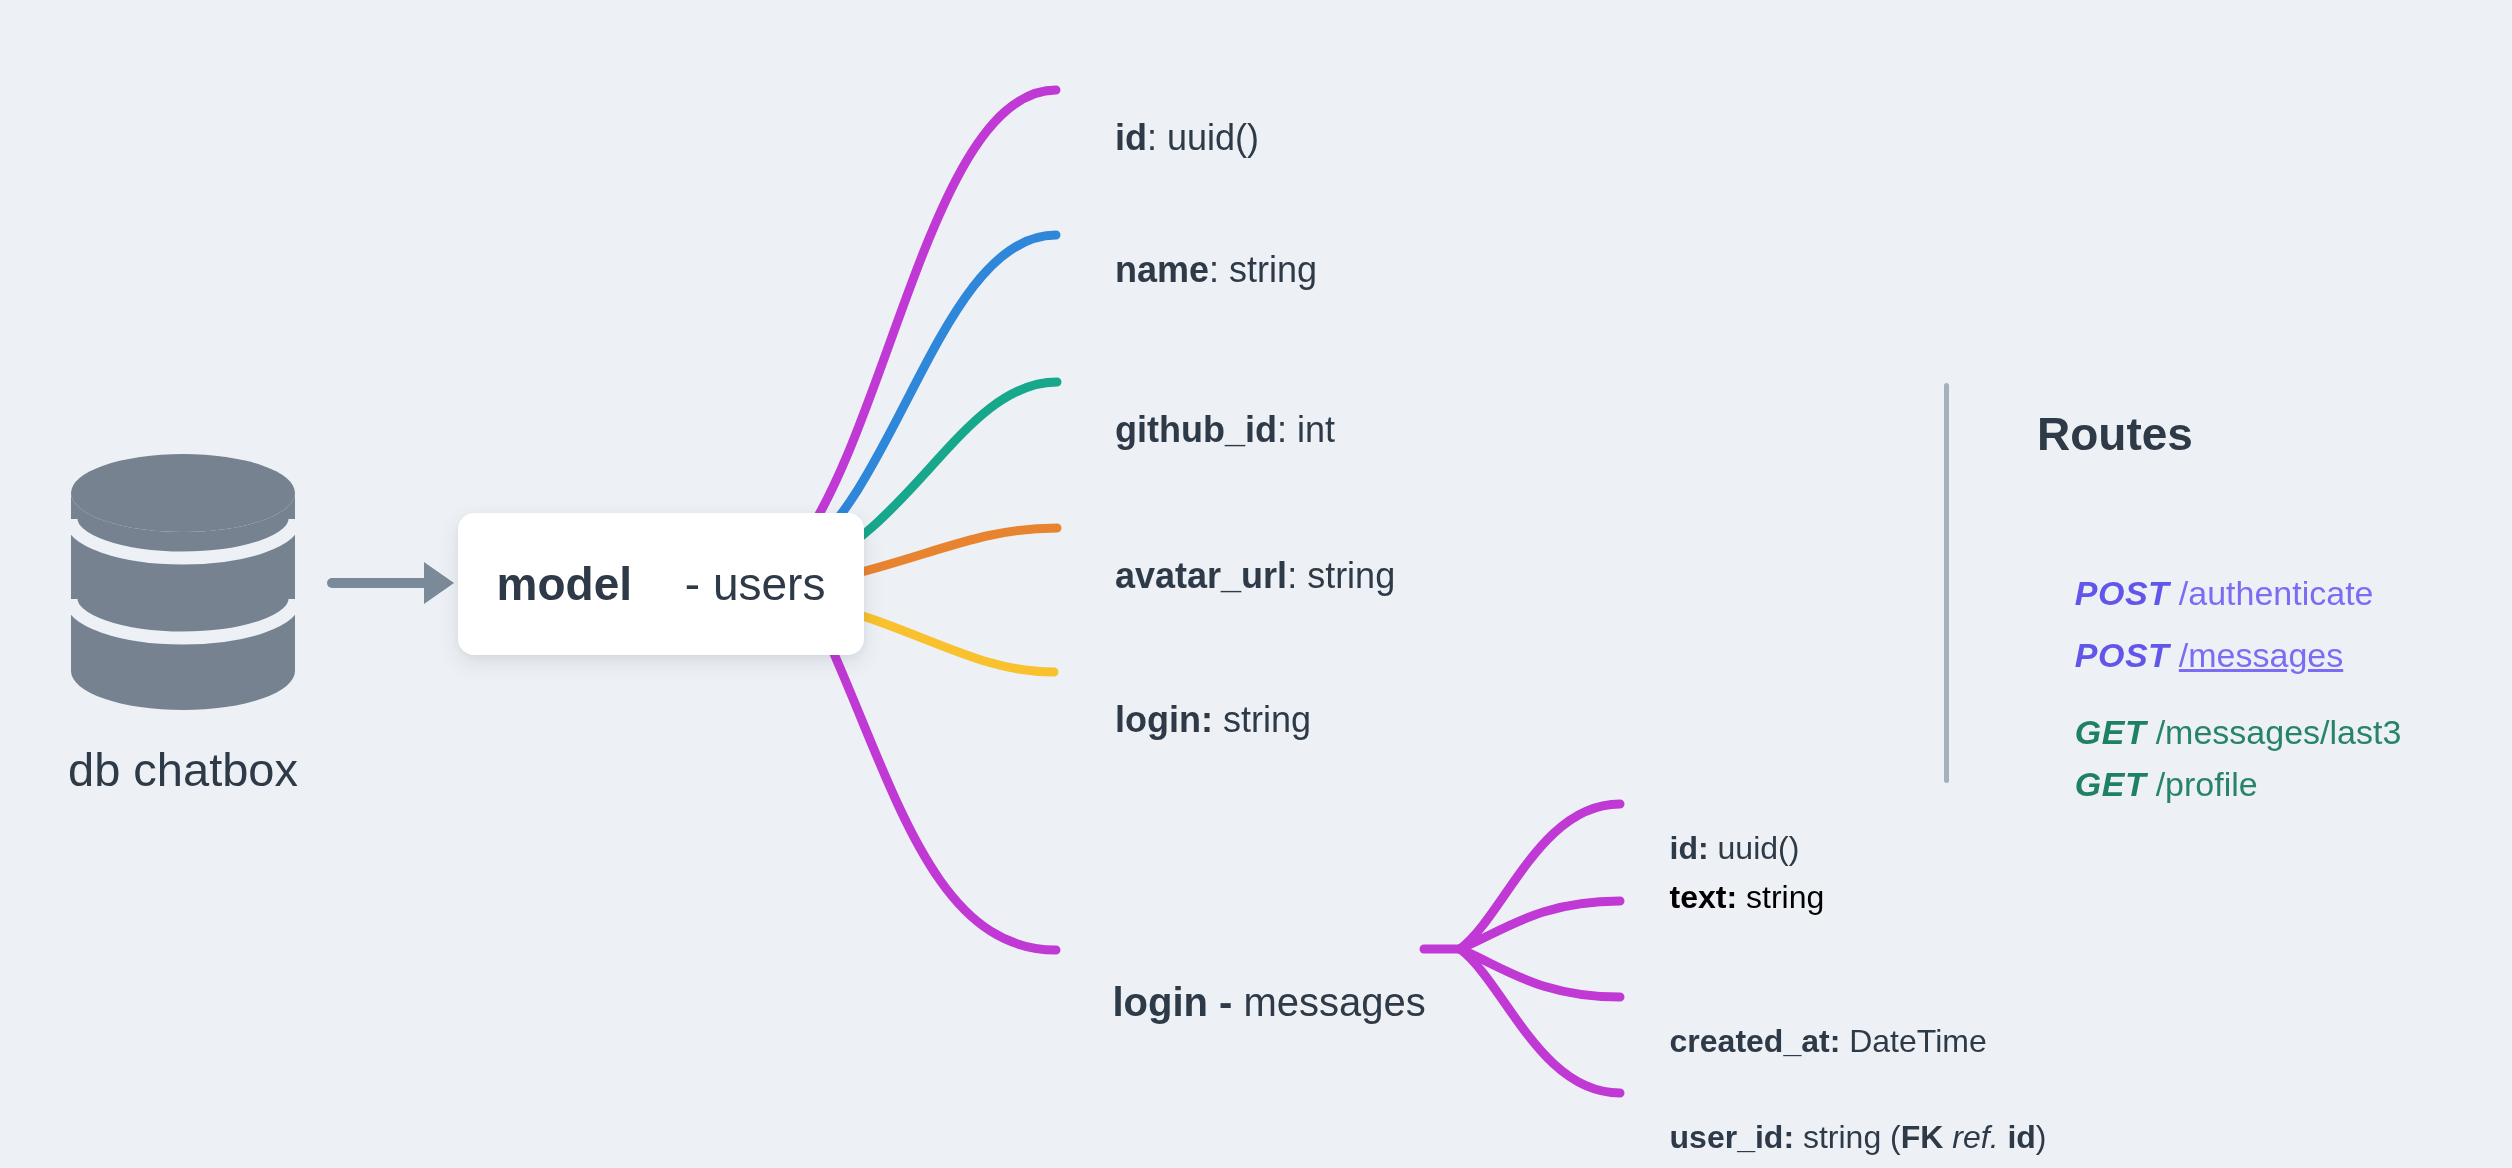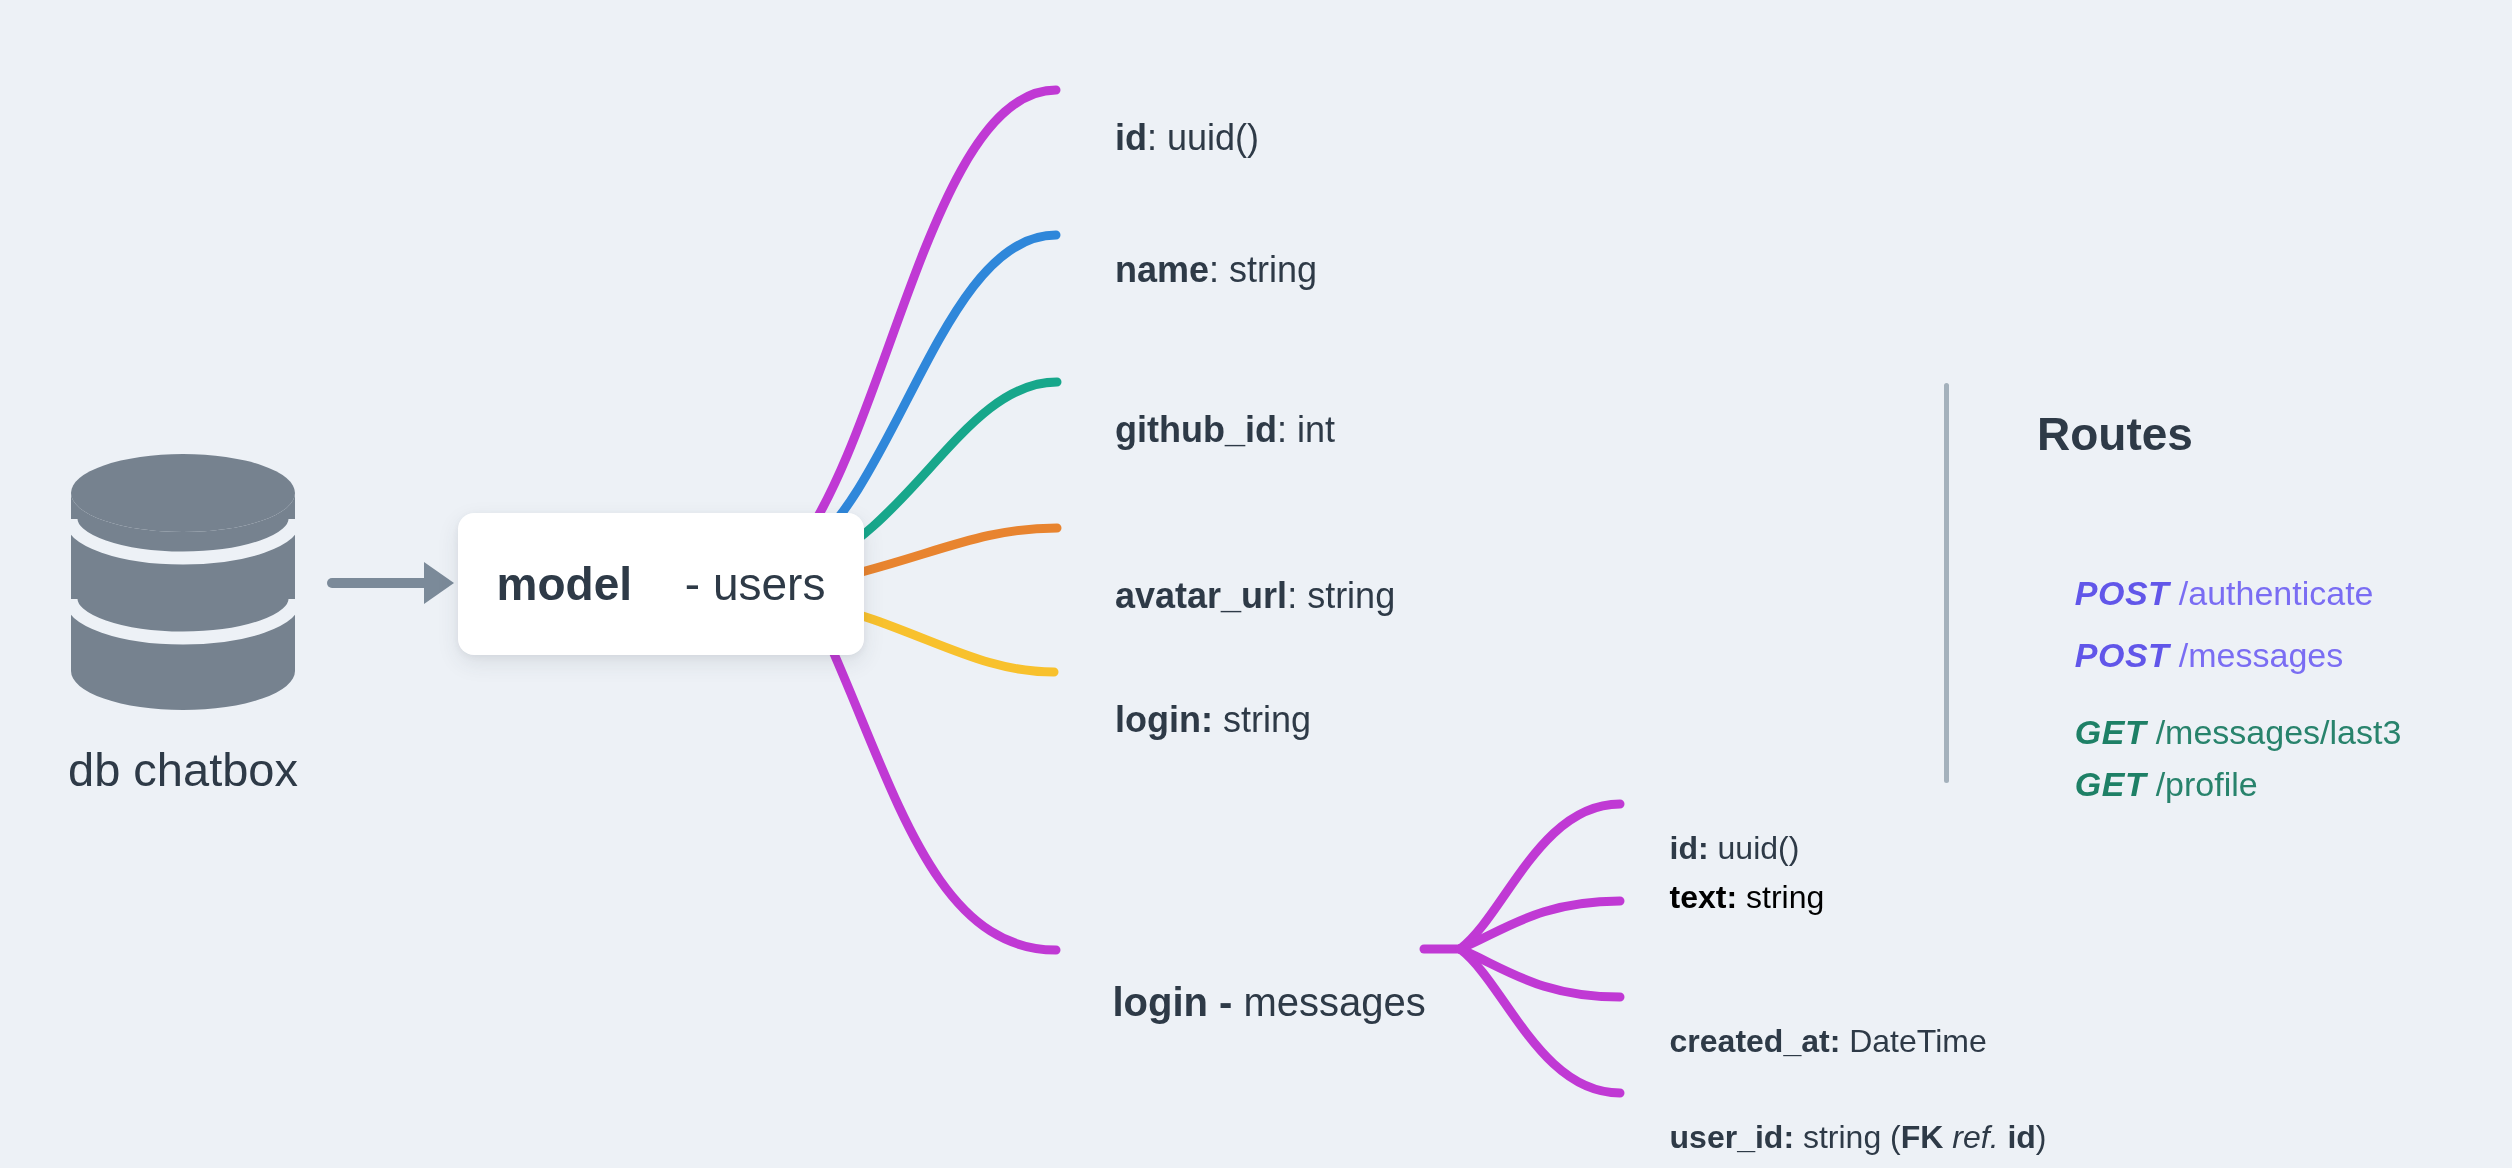--- a/index.html
+++ b/index.html
@@ -119,21 +119,21 @@
 
   <div class="field-row" style="top: 66px; color: rgb(46, 58, 71);">
     <span class="b">id</span><span>: uuid()</span>
   </div>
   <div class="field-row" style="top: 198px; color: rgb(46, 58, 71);">
     <span class="b">name</span><span>: string</span>
   </div>
   <div class="field-row" style="top: 358px; color: rgb(46, 58, 71);">
     <span class="b">github_id</span><span>: int</span>
   </div>
-  <div class="field-row" style="top: 524px; color: rgb(46, 58, 71);">
+  <div class="field-row" style="top: 504px; color: rgb(46, 58, 71);">
     <span class="b">avatar_url</span><span>: string</span>
   </div>
   <div class="field-row" style="top: 648px; color: rgb(46, 58, 71);">
     <span class="b">login:</span><span> string</span>
   </div>
 
   <div class="msg-node-row" style="color: rgb(46, 58, 71);">
     <span class="b">login -</span><span> messages</span>
   </div>
 
@@ -151,21 +151,21 @@
   </div>
 
   <div class="divider" style="background-color: rgb(164, 177, 188);"></div>
 
   <div class="routes-title" style="color: rgb(46, 58, 71); text-align: right;">Routes</div>
 
   <div class="route-row" style="top:524px">
     <span class="route-method" style="color: rgb(97, 86, 233);">POST</span><span> </span><span style="color: rgb(122, 109, 243);">/authenticate</span>
   </div>
   <div class="route-row" style="top:586px">
-    <span class="route-method" style="color: rgb(97, 86, 233);">POST</span><span> </span><span style="color: rgb(122, 109, 243);">/messages</span>
+    <span class="route-method" style="color: rgb(97, 86, 233);">POST</span><span> </span><span style="color: rgb(122, 109, 243); text-decoration: underline;">/messages</span>
   </div>
   <div class="route-row" style="top:663px">
     <span class="route-method" style="color: rgb(30, 128, 102);">GET</span><span> </span><span style="color: rgb(40, 131, 108);">/messages/last3</span>
   </div>
   <div class="route-row" style="top:715px">
     <span class="route-method" style="color: rgb(30, 128, 102);">GET</span><span> </span><span style="color: rgb(40, 131, 108);">/profile</span>
   </div>
 
 </div>
 

